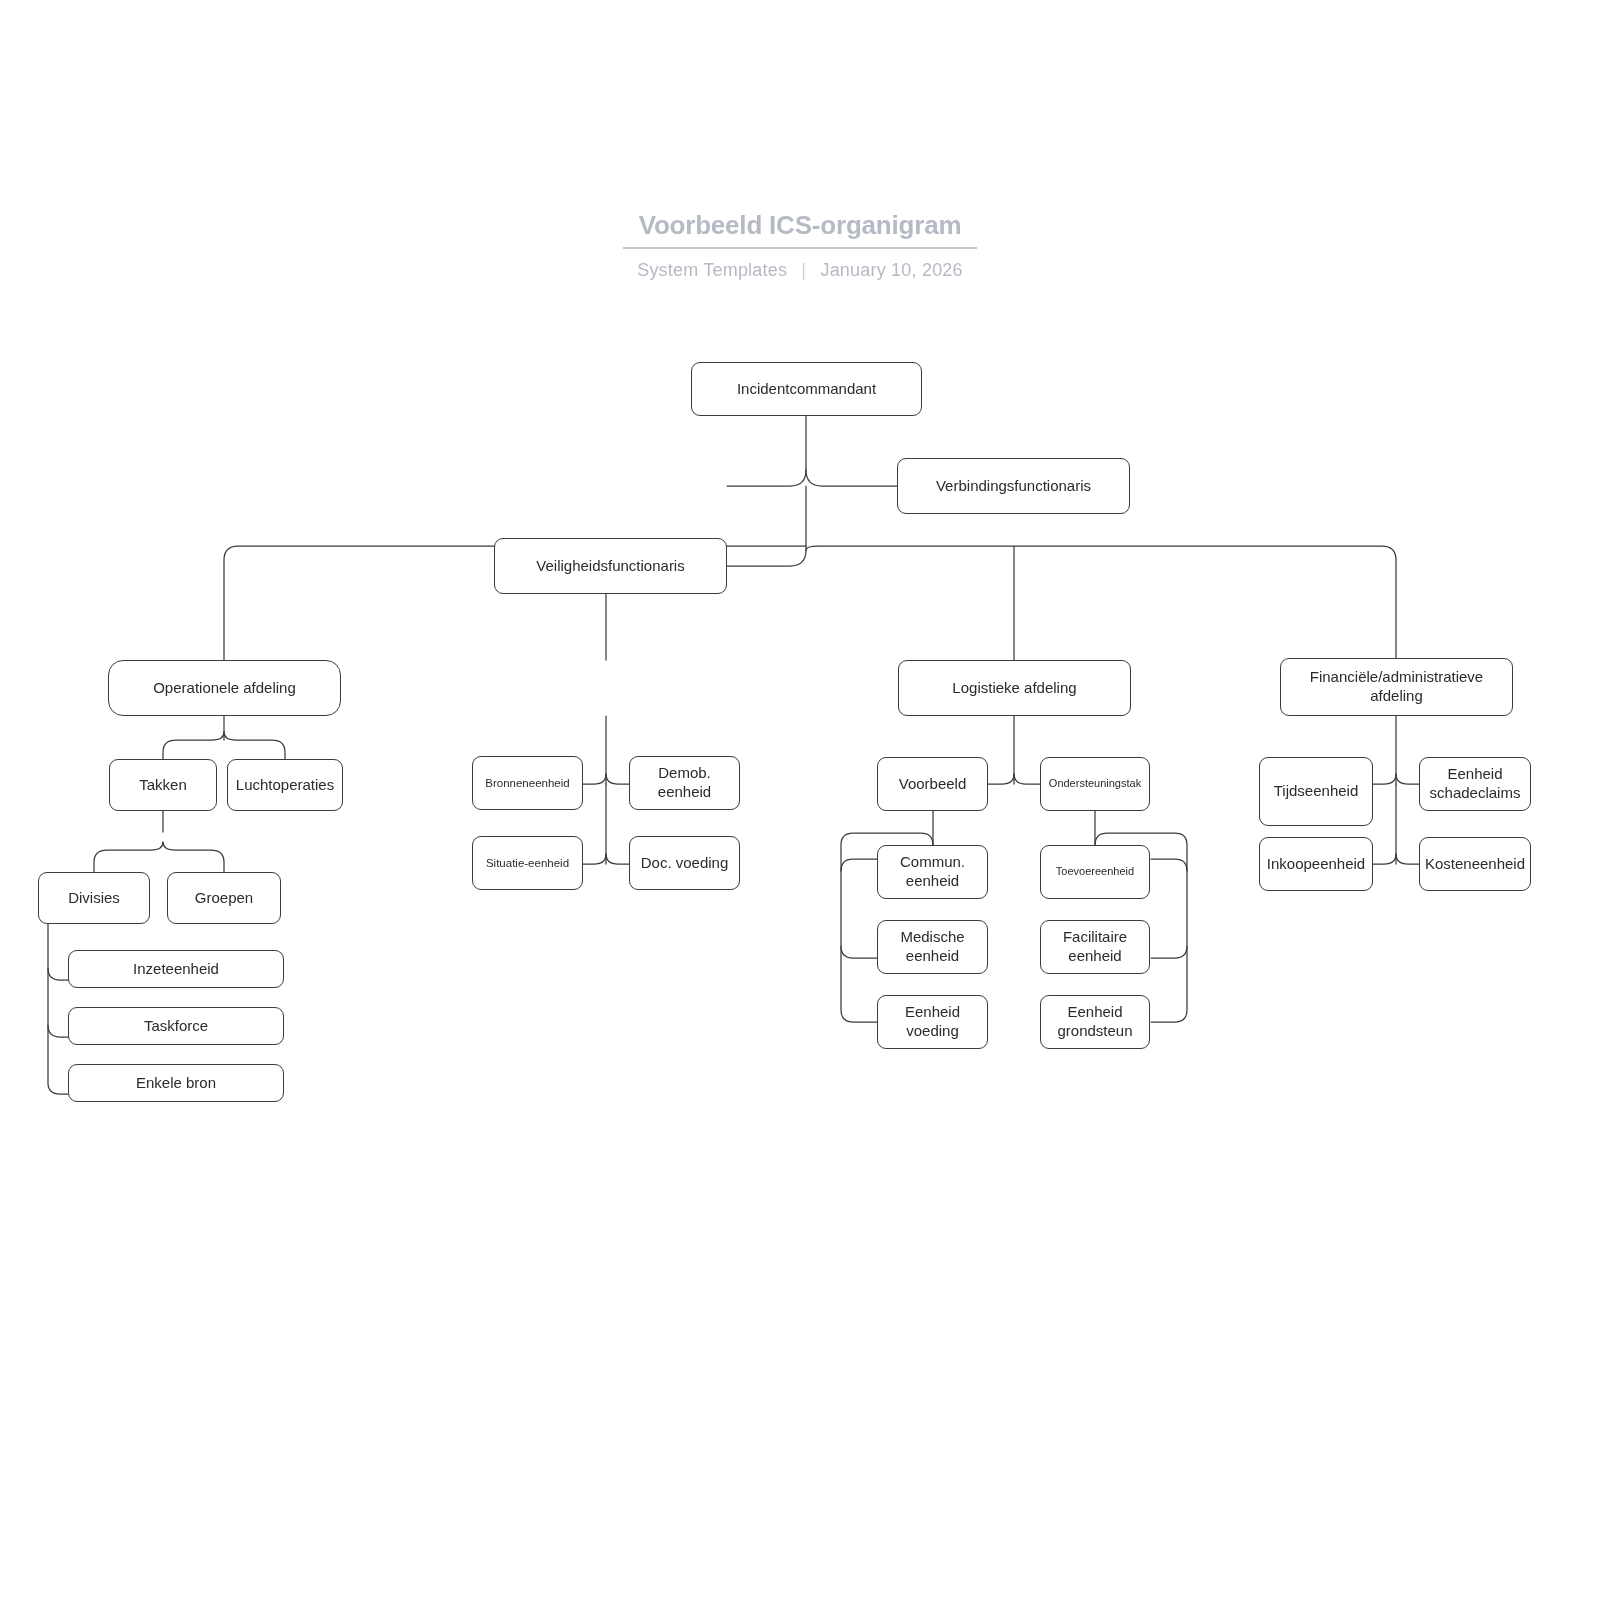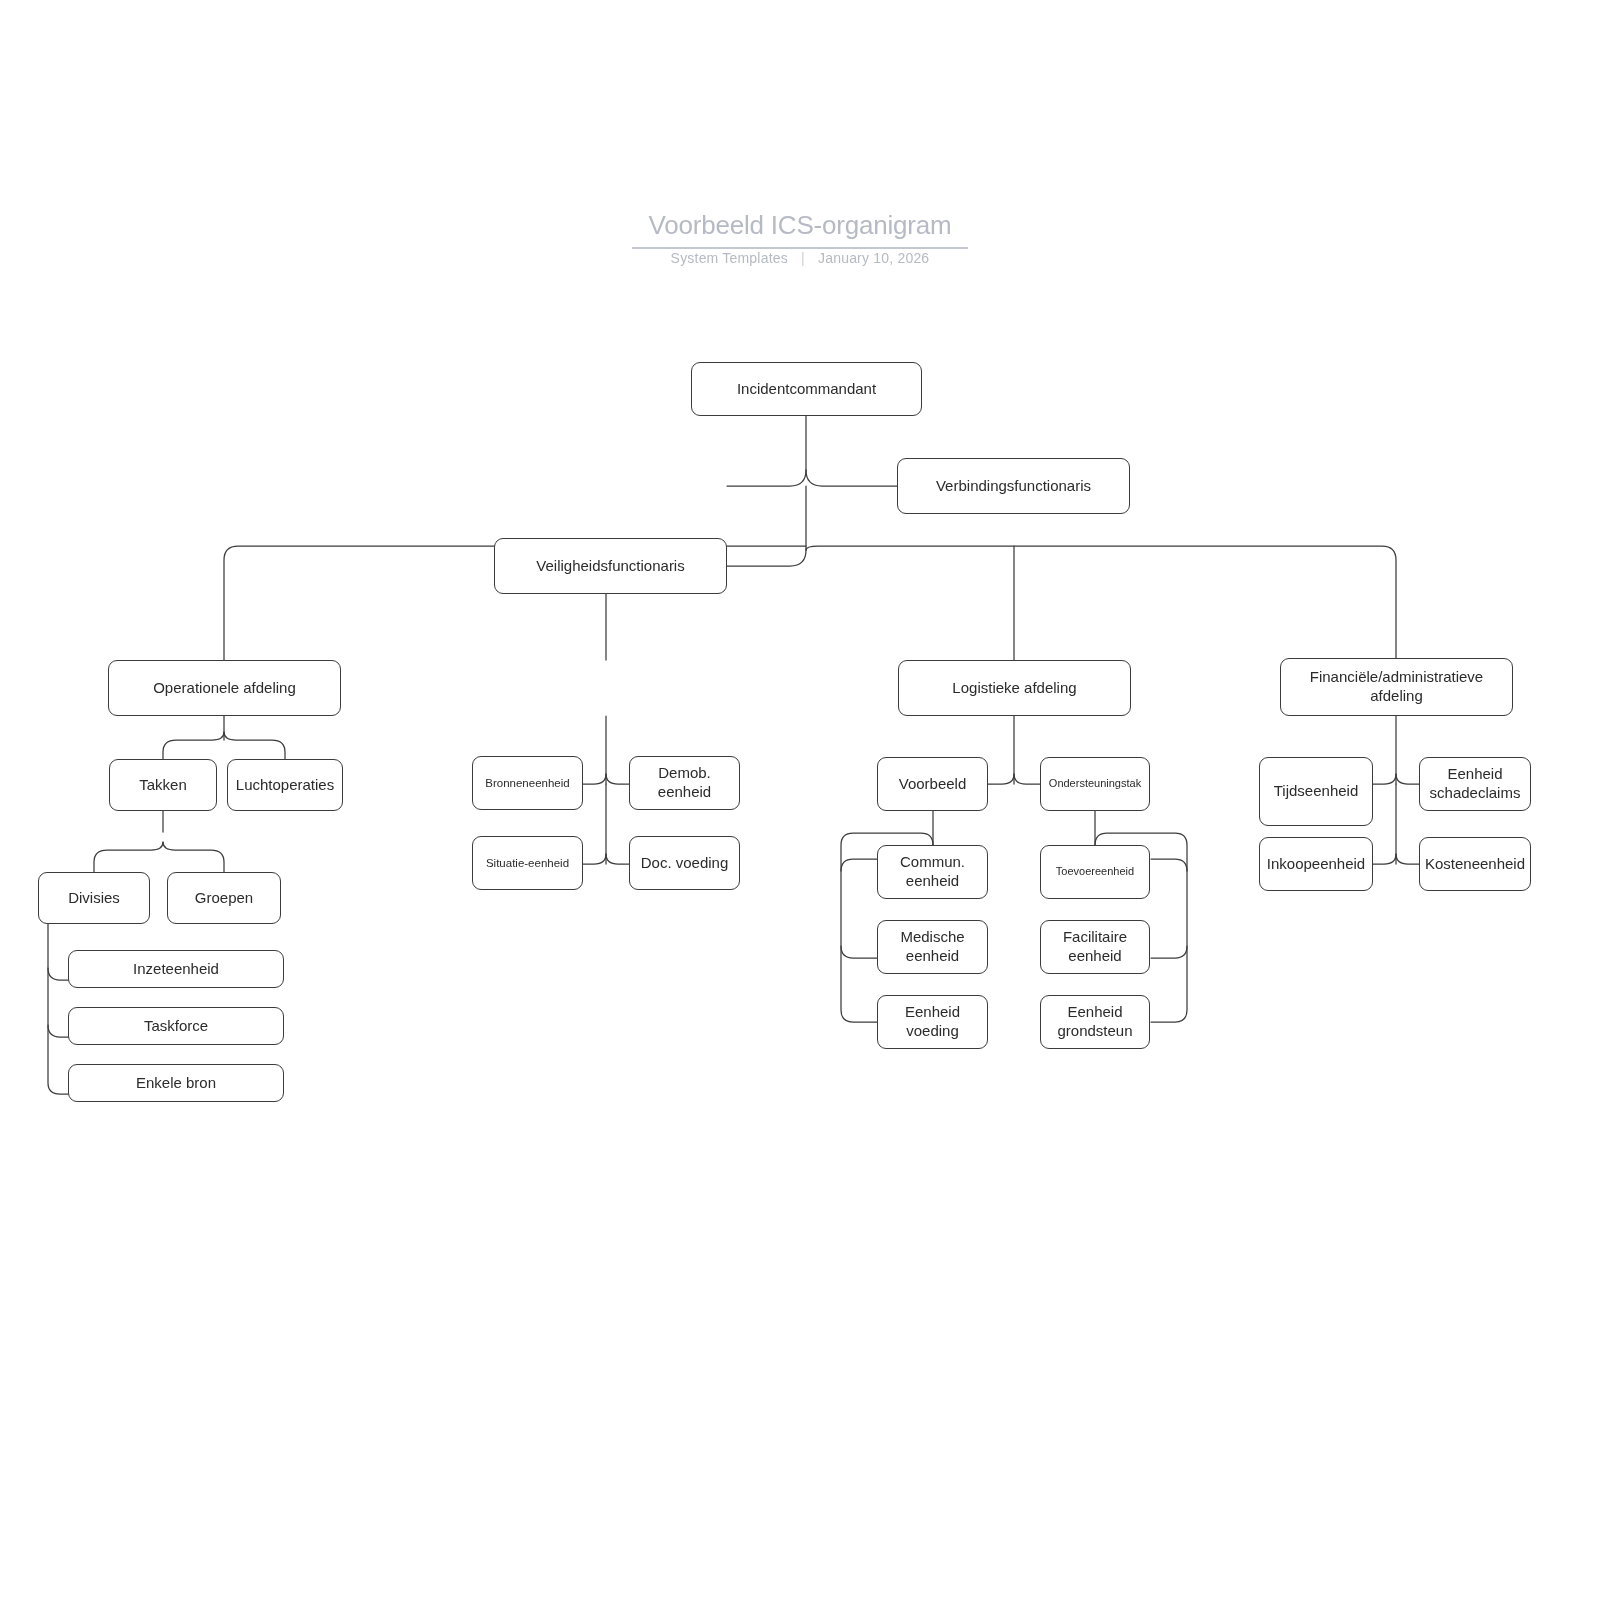--- a/index.html
+++ b/index.html
@@ -18,30 +18,31 @@
   
   #header {
     position: absolute;
     left: 0;
     top: 210px;
     width: 1600px;
     text-align: center;
   }
   #chart-title {
     font-size: 26px;
-    font-weight: normal;
+    font-weight: bold;
     color: #b6bac4;
     letter-spacing: -0.2px;
     display: inline-block;
     padding: 0 16px 6px 16px;
     border-bottom: 2px solid #c3c7d0;
     line-height: 1.2;
   }
   #subtitle-row {
-    font-size: 14px;
+    margin-top: 10px;
+    font-size: 18px;
     color: #b6bac4;
     letter-spacing: 0.2px;
   }
   #subtitle-row span { vertical-align: middle; }
   .sub-div {
     display: inline-block;
     margin: 0 9px;
     color: #ccd0d8;
   }
 
@@ -152,21 +153,21 @@
     <path d="M1396,784 L1396,864"></path>
     <path d="M1373,864 L1384,864 Q1396,864 1396,854"></path>
     <path d="M1419,864 L1408,864 Q1396,864 1396,854"></path>
   </svg>
 
   <div class="node" style="left:691px;  top:362px;  width:231px; height:54px;">Incidentcommandant</div>
 
   <div class="node" style="left:897px;  top:458px;  width:233px; height:56px;">Verbindingsfunctionaris</div>
   <div class="node" style="left:494px;  top:538px;  width:233px; height:56px;">Veiligheidsfunctionaris</div>
 
-  <div class="node" style="left:108px;  top:660px;  width:233px; height:56px;">Operationele afdeling</div>
+  <div class="node" style="left:108px;  top:660px;  width:233px; height:56px;border-radius:15px;">Operationele afdeling</div>
   <div class="node" style="left:898px;  top:660px;  width:233px; height:56px;">Logistieke afdeling</div>
   <div class="node wrap" style="left:1280px; top:658px; width:233px; height:58px; padding:0 10px;">Financiële/administratieve afdeling</div>
 
   <div class="node" style="left:109px;  top:759px;  width:108px; height:52px;">Takken</div>
   <div class="node" style="left:227px;  top:759px;  width:116px; height:52px;">Luchtoperaties</div>
 
   <div class="node" style="left:38px;   top:872px;  width:112px; height:52px;">Divisies</div>
   <div class="node" style="left:167px;  top:872px;  width:114px; height:52px;">Groepen</div>
 
   <div class="node" style="left:68px;   top:950px;  width:216px; height:38px;">Inzeteenheid</div>

